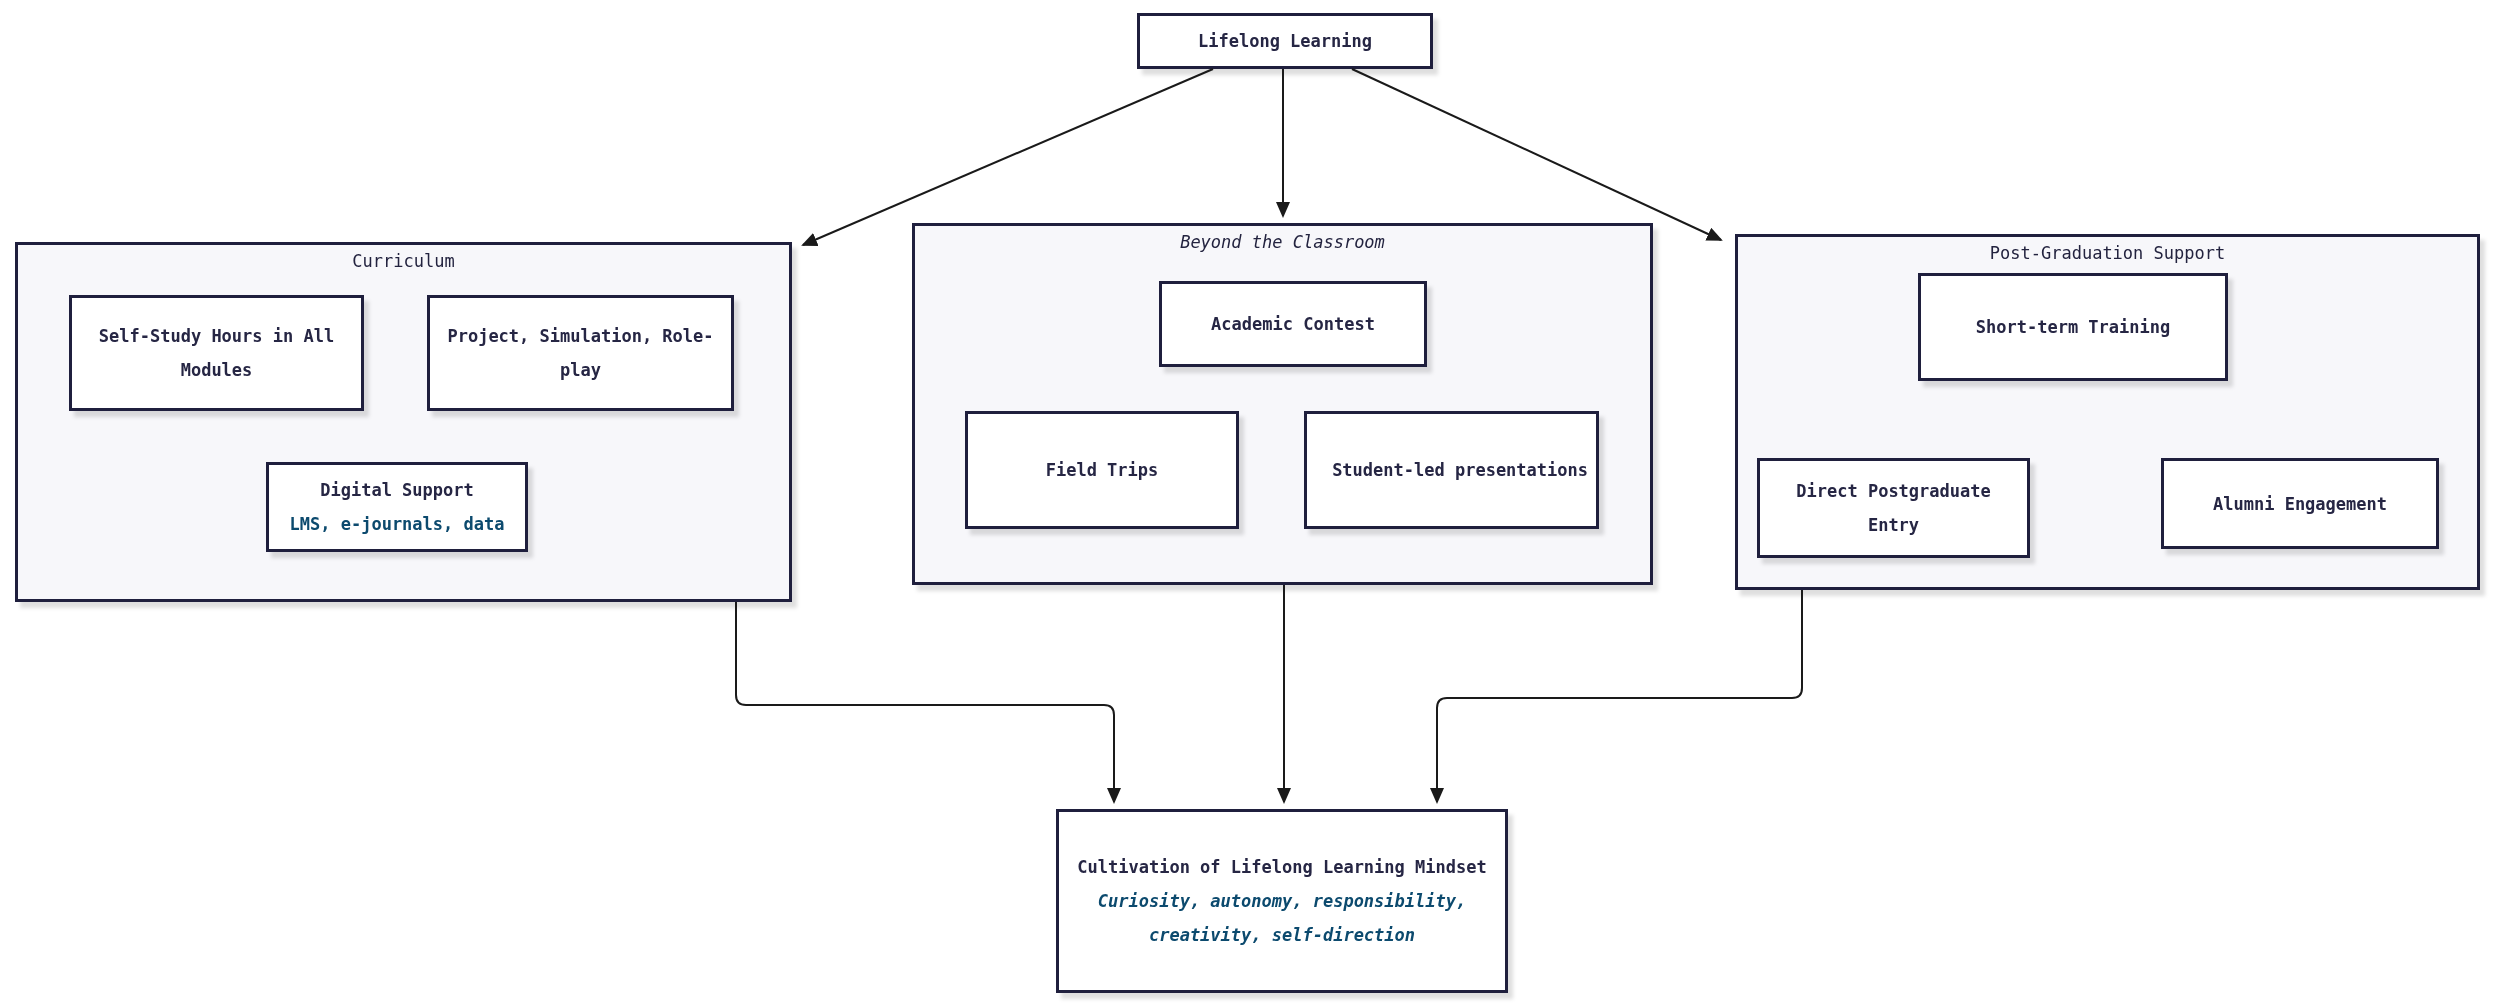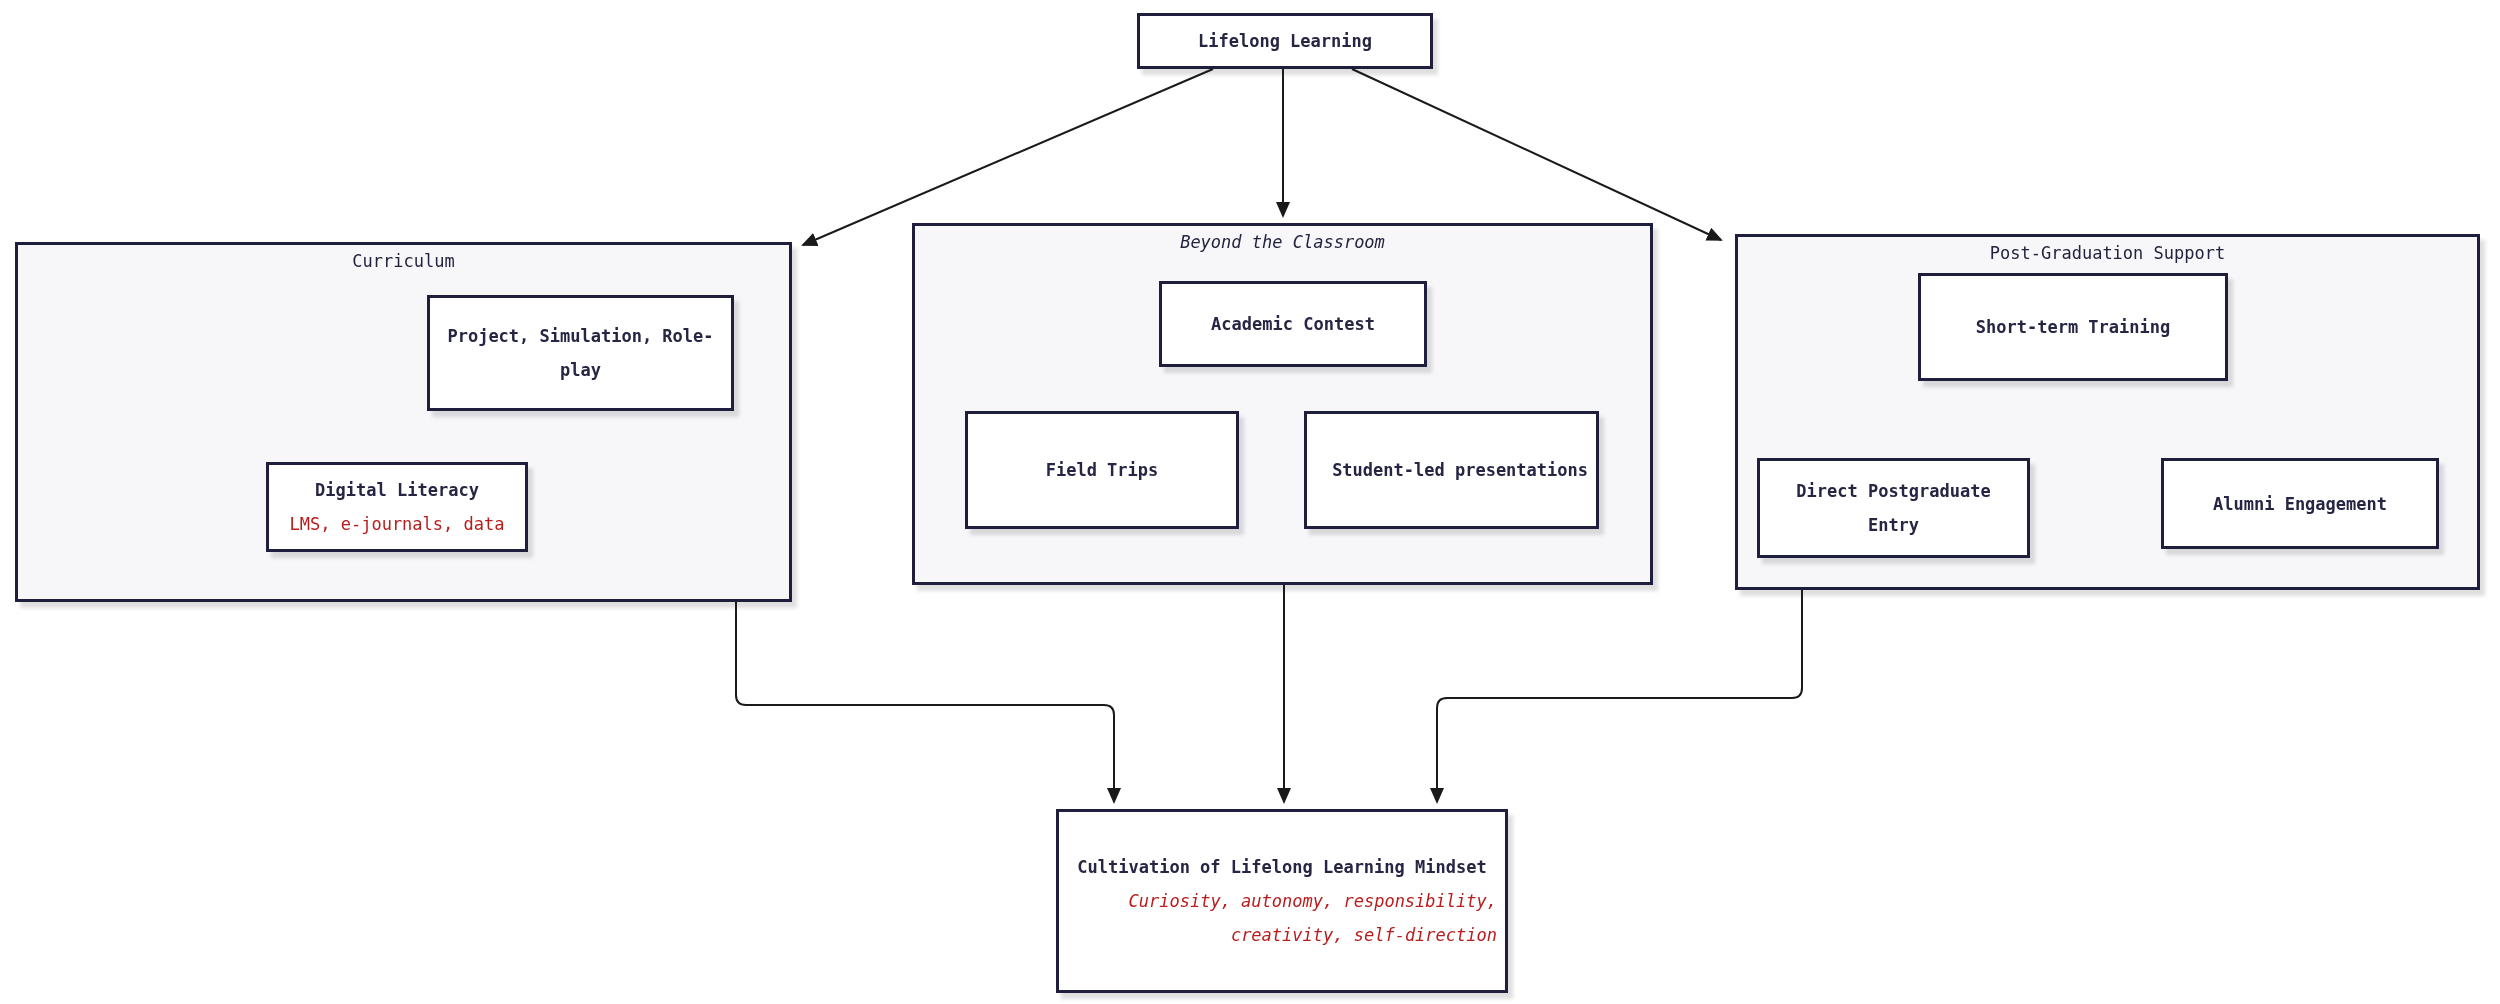--- a/index.html
+++ b/index.html
@@ -56,21 +56,21 @@
     display: flex;
     flex-direction: column;
     align-items: center;
     justify-content: center;
     text-align: center;
     padding: 2px 8px;
     line-height: 2.0;
     font-size: 17px;
   }
   .node .lbl   { font-weight: bold; color: #262644; }
-  .node .sub   { font-weight: normal; color: #b91c1c; text-align: right; }
+  .node .sub   { font-weight: bold; color: #0c4a6e; }
   .node .sub.italic { font-style: italic; }
 
   
   .root-node { left: 1137px; top: 13px;  width: 296px; height: 56px; }
   .g1 { left: 15px;   top: 242px; width: 777px; height: 360px; }
   .g2 { left: 912px;  top: 223px; width: 741px; height: 362px; font-style: italic; }
   .g3 { left: 1735px; top: 234px; width: 745px; height: 356px; }
   .n1 { left: 69px;   top: 295px; width: 295px; height: 116px; }
   .n2 { left: 427px;  top: 295px; width: 307px; height: 116px; }
   .n3 { left: 266px;  top: 462px; width: 262px; height: 90px;  }
@@ -101,25 +101,28 @@
     <path class="edge" d="M1802,590 L1802,688 Q1802,698 1792,698 L1447,698 Q1437,698 1437,708 L1437,802" marker-end="url(#arrow)"></path>
   </svg>
 
   <div class="node root-node">
     <span class="lbl">Lifelong Learning</span>
   </div>
 
   <section class="group g1">
     <div class="group-title">Curriculum</div>
   </section>
+  <div class="node n1">
+    <span class="lbl">Self-Study Hours in All Modules</span>
+  </div>
   <div class="node n2">
     <span class="lbl">Project, Simulation, Role-play</span>
   </div>
   <div class="node n3">
-    <span class="lbl">Digital Literacy</span>
+    <span class="lbl">Digital Support</span>
     <span class="sub">LMS, e-journals, data</span>
   </div>
 
   <section class="group g2">
     <div class="group-title">Beyond the Classroom</div>
   </section>
   <div class="node n4">
     <span class="lbl">Academic Contest</span>
   </div>
   <div class="node n5">

